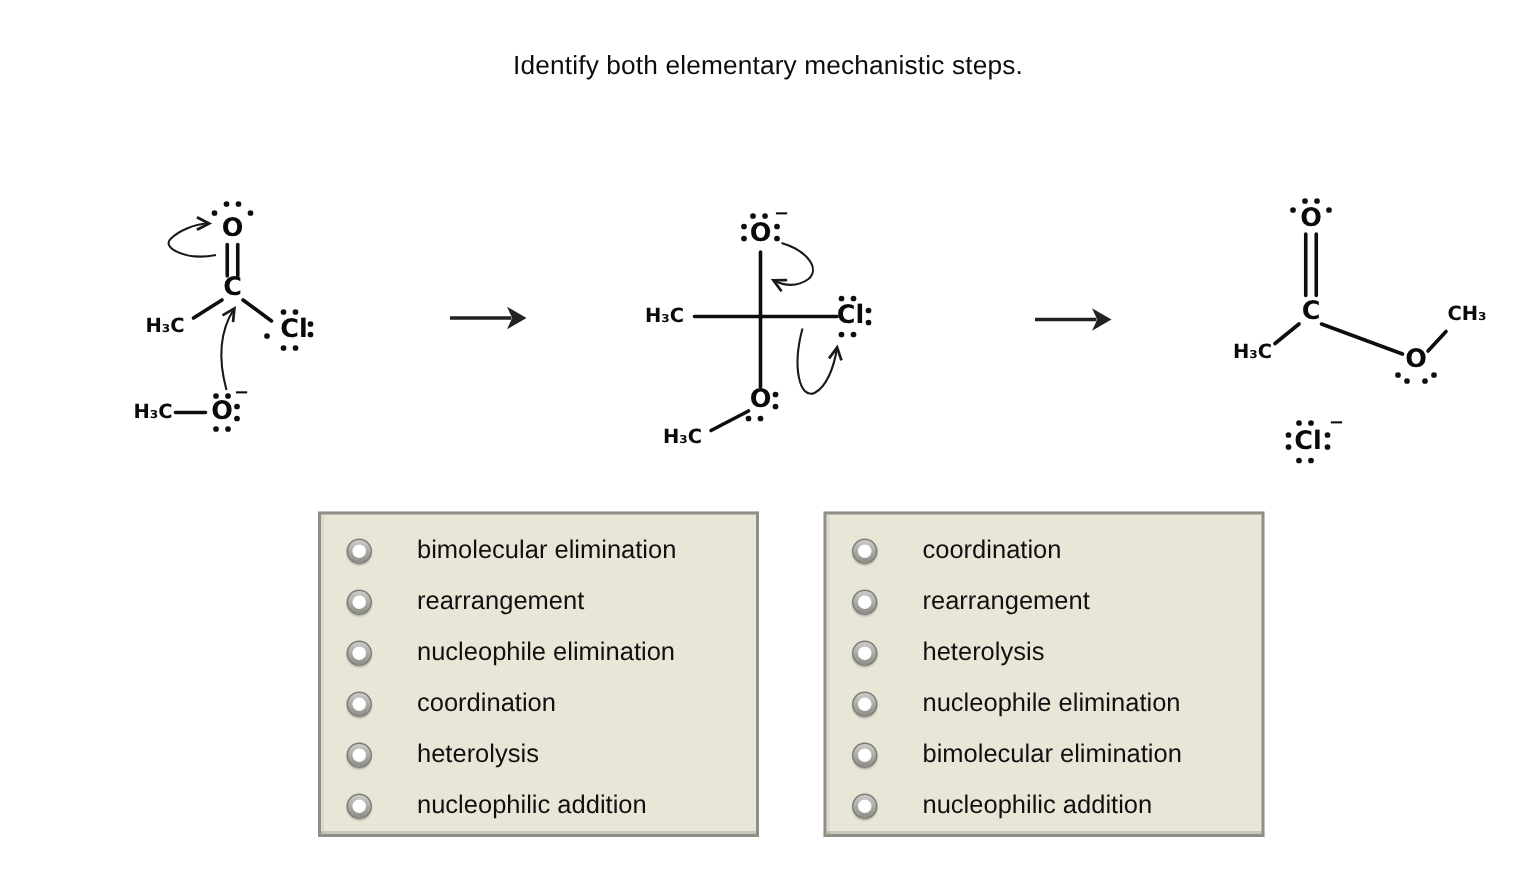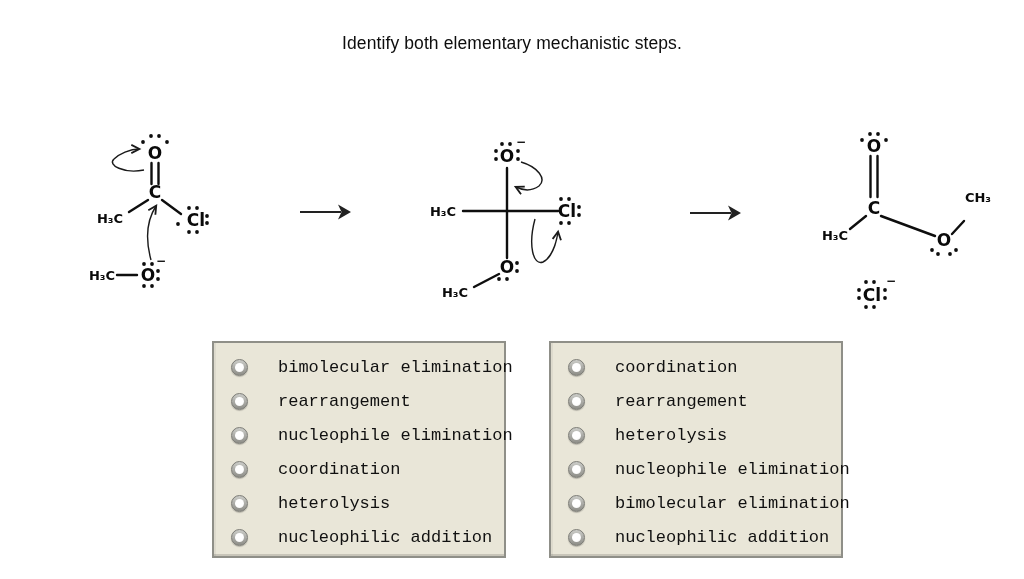--- a/index.html
+++ b/index.html
@@ -31,21 +31,20 @@
   .dot  { fill:#0e0e0e; }
   .curly { stroke:#1a1a1a; stroke-width:1.4; fill:none; }
   .rxn-arrow { position:absolute; }
   
   .answer-box {
     position:absolute; width:294px; height:217px;
     background:#e9e6d8;
     border:2px solid #8f8f88;
     box-shadow: inset 0 -2px 0 rgba(0,0,0,0.14), inset 2px 0 0 rgba(0,0,0,0.05);
     padding-top:7px;
-    font-family:Liberation Mono, monospace;
   }
   .opt-row {
     display:flex; align-items:center; height:34px; padding-left:17px;
     cursor:default;
   }
   .radio {
     width:17px; height:17px; border-radius:50%;
     background:linear-gradient(180deg,#cccdc9 0%,#a9a9a4 55%,#8e8e88 100%);
     border:1px solid #7c7c76;
     box-shadow:0 1px 1px rgba(0,0,0,0.22);
@@ -188,21 +187,21 @@
         <circle class="dot" cx="85" cy="177" r="1.9"></circle>
           <circle class="dot" cx="85" cy="185" r="1.9"></circle>
         <circle class="dot" cx="66" cy="194" r="1.9"></circle>
           <circle class="dot" cx="74" cy="194" r="1.9"></circle>
       </g>
     </svg>
     <span class="atom" style="left:74px;  top:33px;">O</span>
     <span class="atom" style="left:74px;  top:95px;">C</span>
     <span class="atom small" style="left:35px;  top:122px;">H₃C</span>
     <span class="atom" style="left:144px; top:127px;">O</span>
-    <span class="atom small" style="left:178px; top:84px;">CH₃</span>
+    <span class="atom small" style="left:178px; top:97px;">CH₃</span>
     <span class="atom" style="left:72px;  top:182px;">Cl</span>
     <span class="charge" style="left:91px;  top:168px;">−</span>
   </div>
 
   <div class="answer-box" style="left:212px; top:328px;">
     <div class="opt-row">
       <span class="radio" role="radio" aria-checked="false"></span>
       <span class="opt-label">bimolecular elimination</span>
     </div>
     <div class="opt-row">

